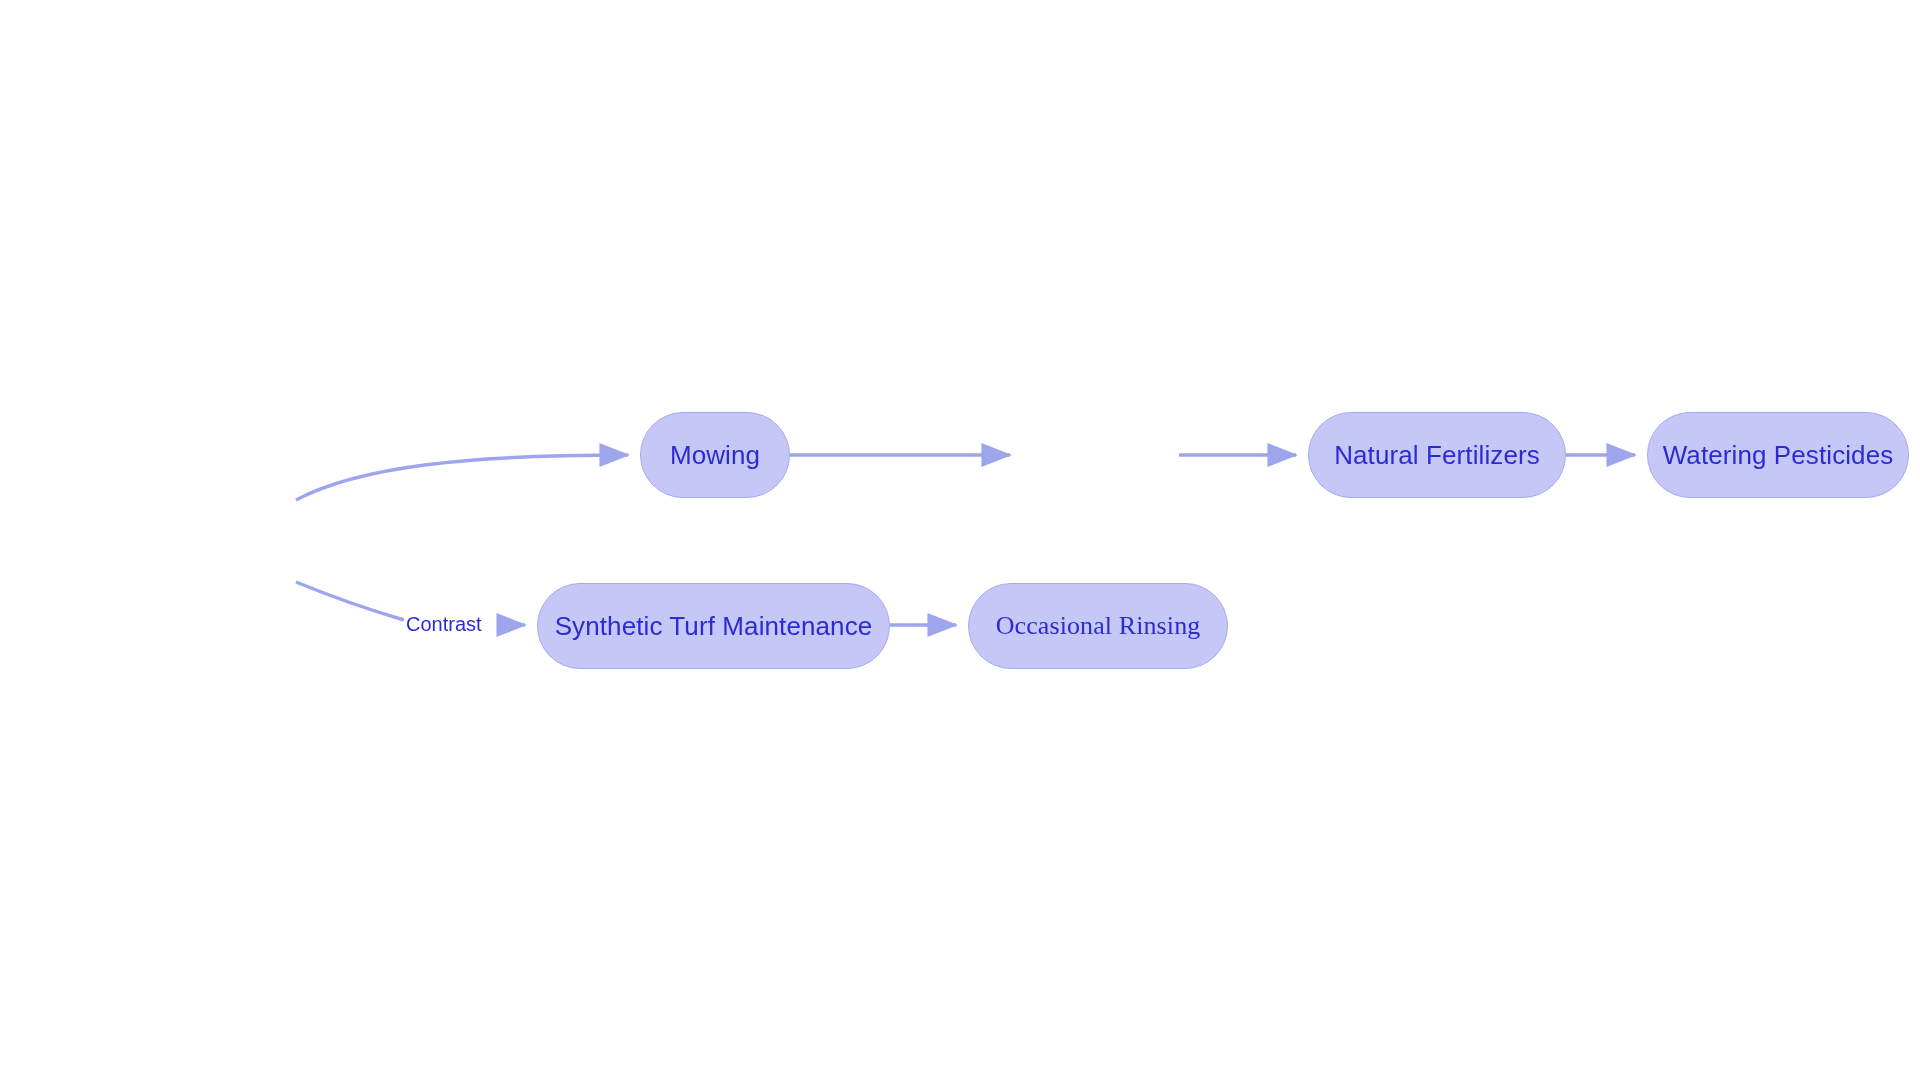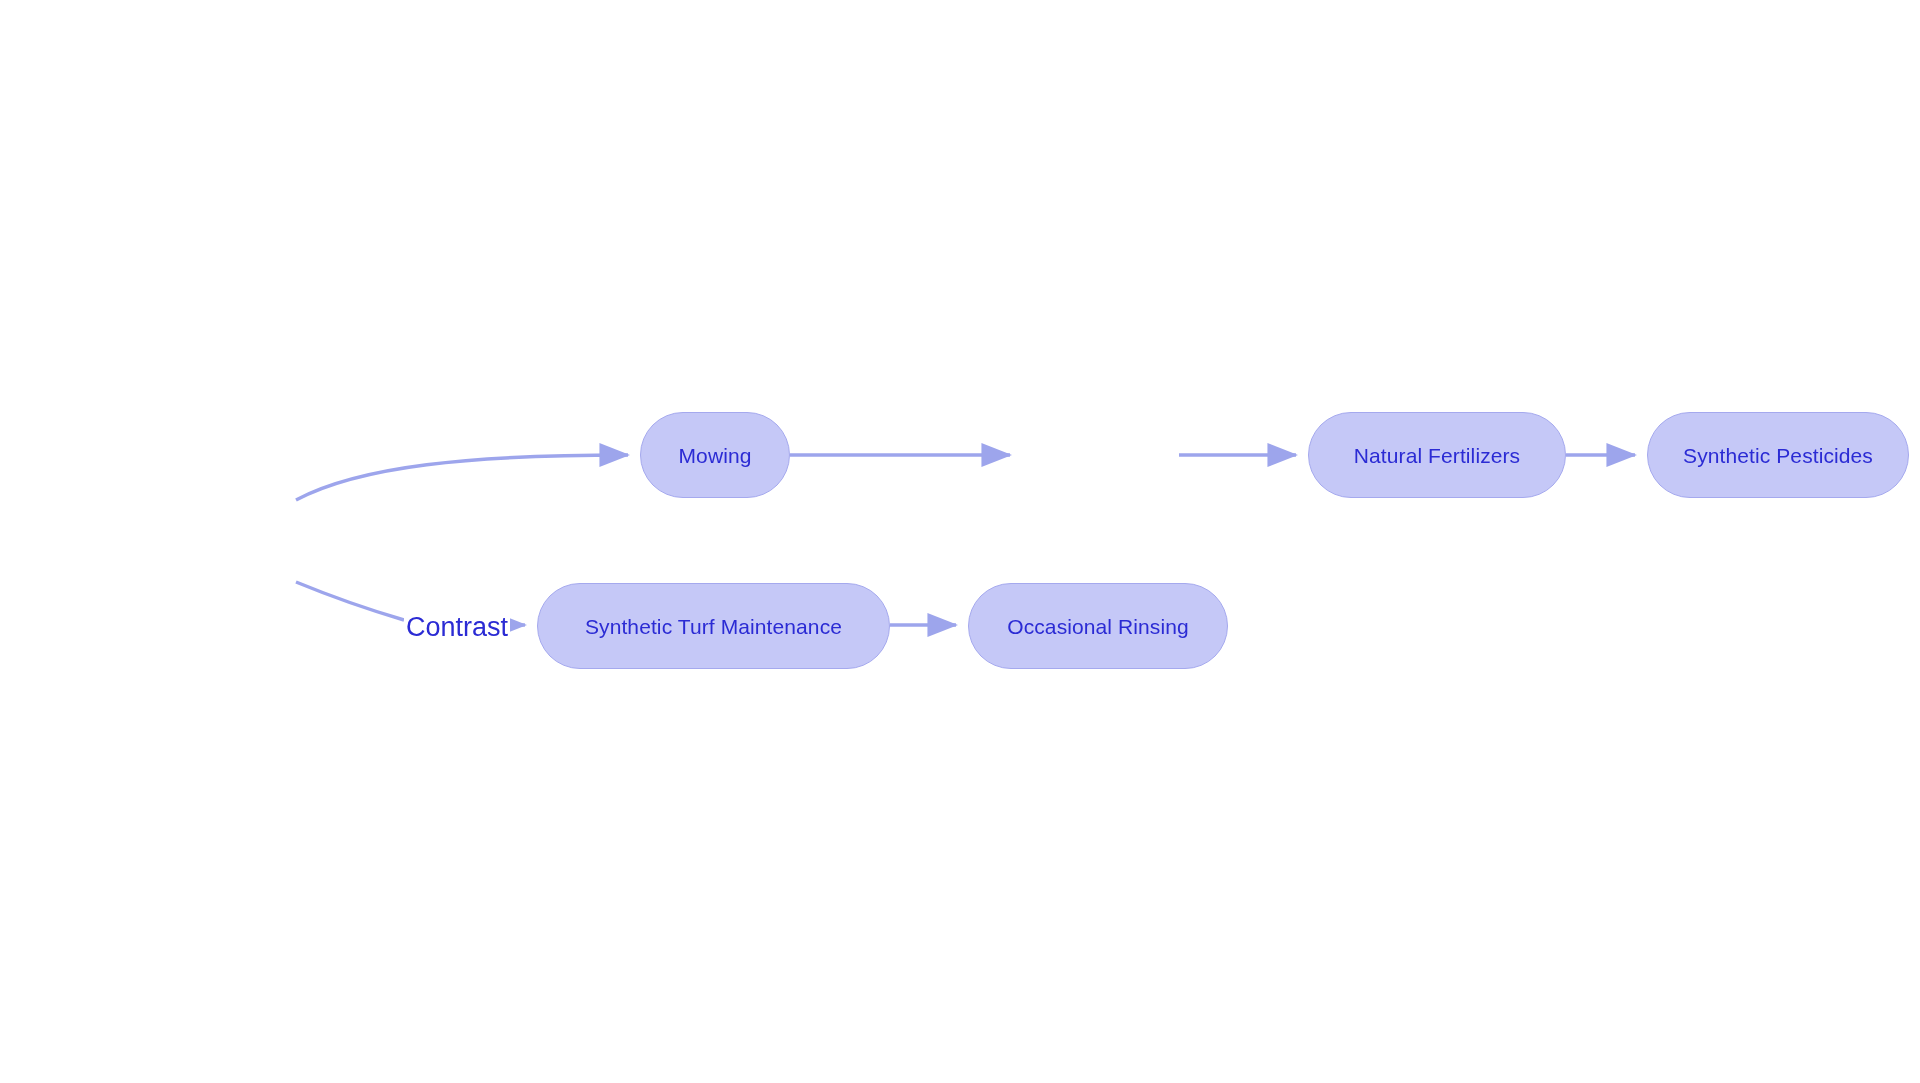--- a/index.html
+++ b/index.html
@@ -26,34 +26,34 @@
   .node {
     position: absolute;
     box-sizing: border-box;
     display: flex;
     align-items: center;
     justify-content: center;
     background: #c5c8f7;
     border: 1.6px solid #a5a9ee;
     border-radius: 999px;
     color: #2b2bd4;
-    font-size: 21px;
+    font-size: 26px;
     font-weight: 400;
     letter-spacing: 0.1px;
     white-space: nowrap;
     line-height: 1;
   }
   .node-label {
     display: block;
     padding: 0 4px;
   }
   .edge-label {
     position: absolute;
     color: #2b2bd4;
-    font-size: 27px;
+    font-size: 20px;
     white-space: nowrap;
     background: #ffffff;
     line-height: 1;
     padding: 1px 2px;
   }
 </style>
 </head>
 <body>
 
 <div id="canvas">
@@ -83,26 +83,26 @@
   <div class="node" style="left:640px; top:412px; width:150px; height:86px;">
     <span class="node-label">Mowing</span>
   </div>
 
 
   <div class="node" style="left:1308px; top:412px; width:258px; height:86px;">
     <span class="node-label">Natural Fertilizers</span>
   </div>
 
   <div class="node" style="left:1647px; top:412px; width:262px; height:86px;">
-    <span class="node-label">Synthetic Pesticides</span>
+    <span class="node-label">Watering Pesticides</span>
   </div>
 
   <div class="node" style="left:537px; top:583px; width:353px; height:86px;">
     <span class="node-label">Synthetic Turf Maintenance</span>
   </div>
 
-  <div class="node" style="left:968px; top:583px; width:260px; height:86px;">
+  <div class="node" style="left:968px; top:583px; width:260px; height:86px;font-family:Liberation Serif, serif;">
     <span class="node-label">Occasional Rinsing</span>
   </div>
 
   <div class="edge-label" style="left:404px; top:613px;">Contrast</div>
 
 </div>
 
 </body></html>

